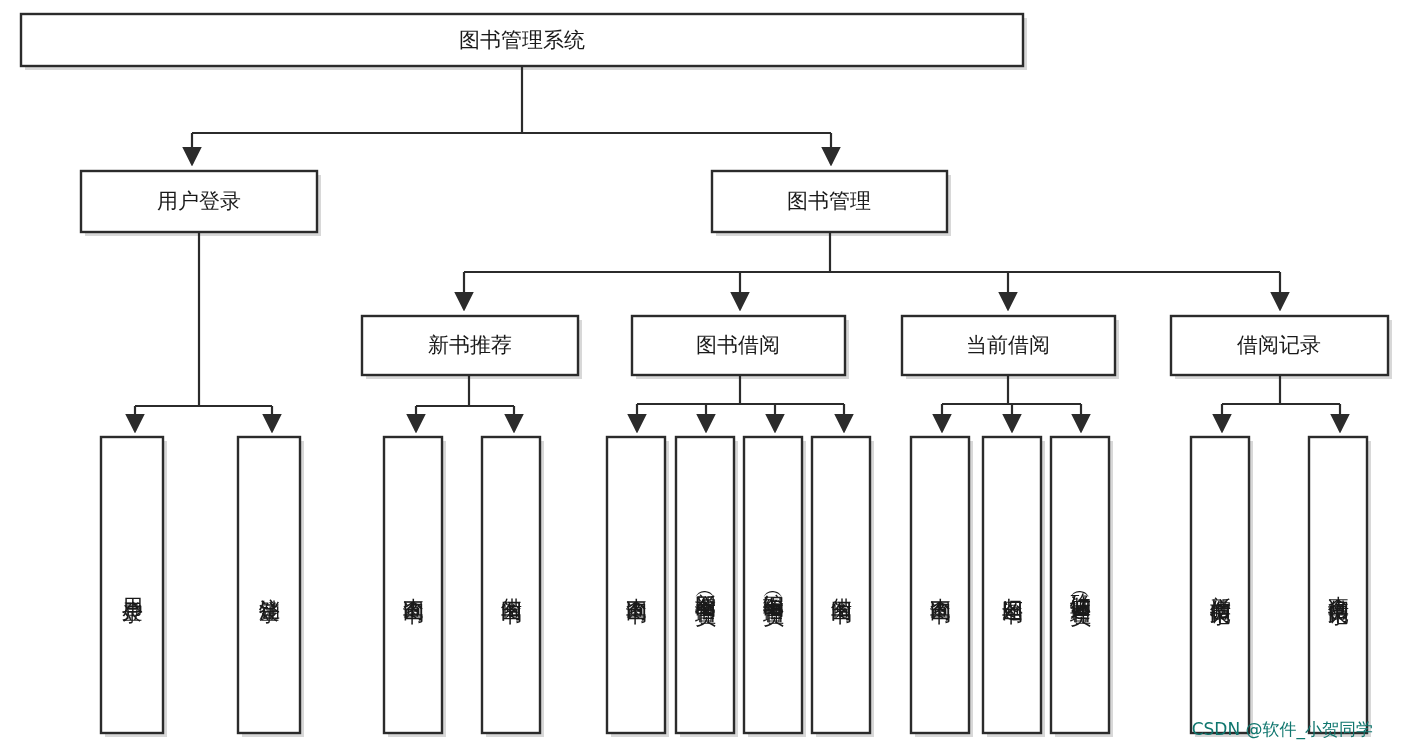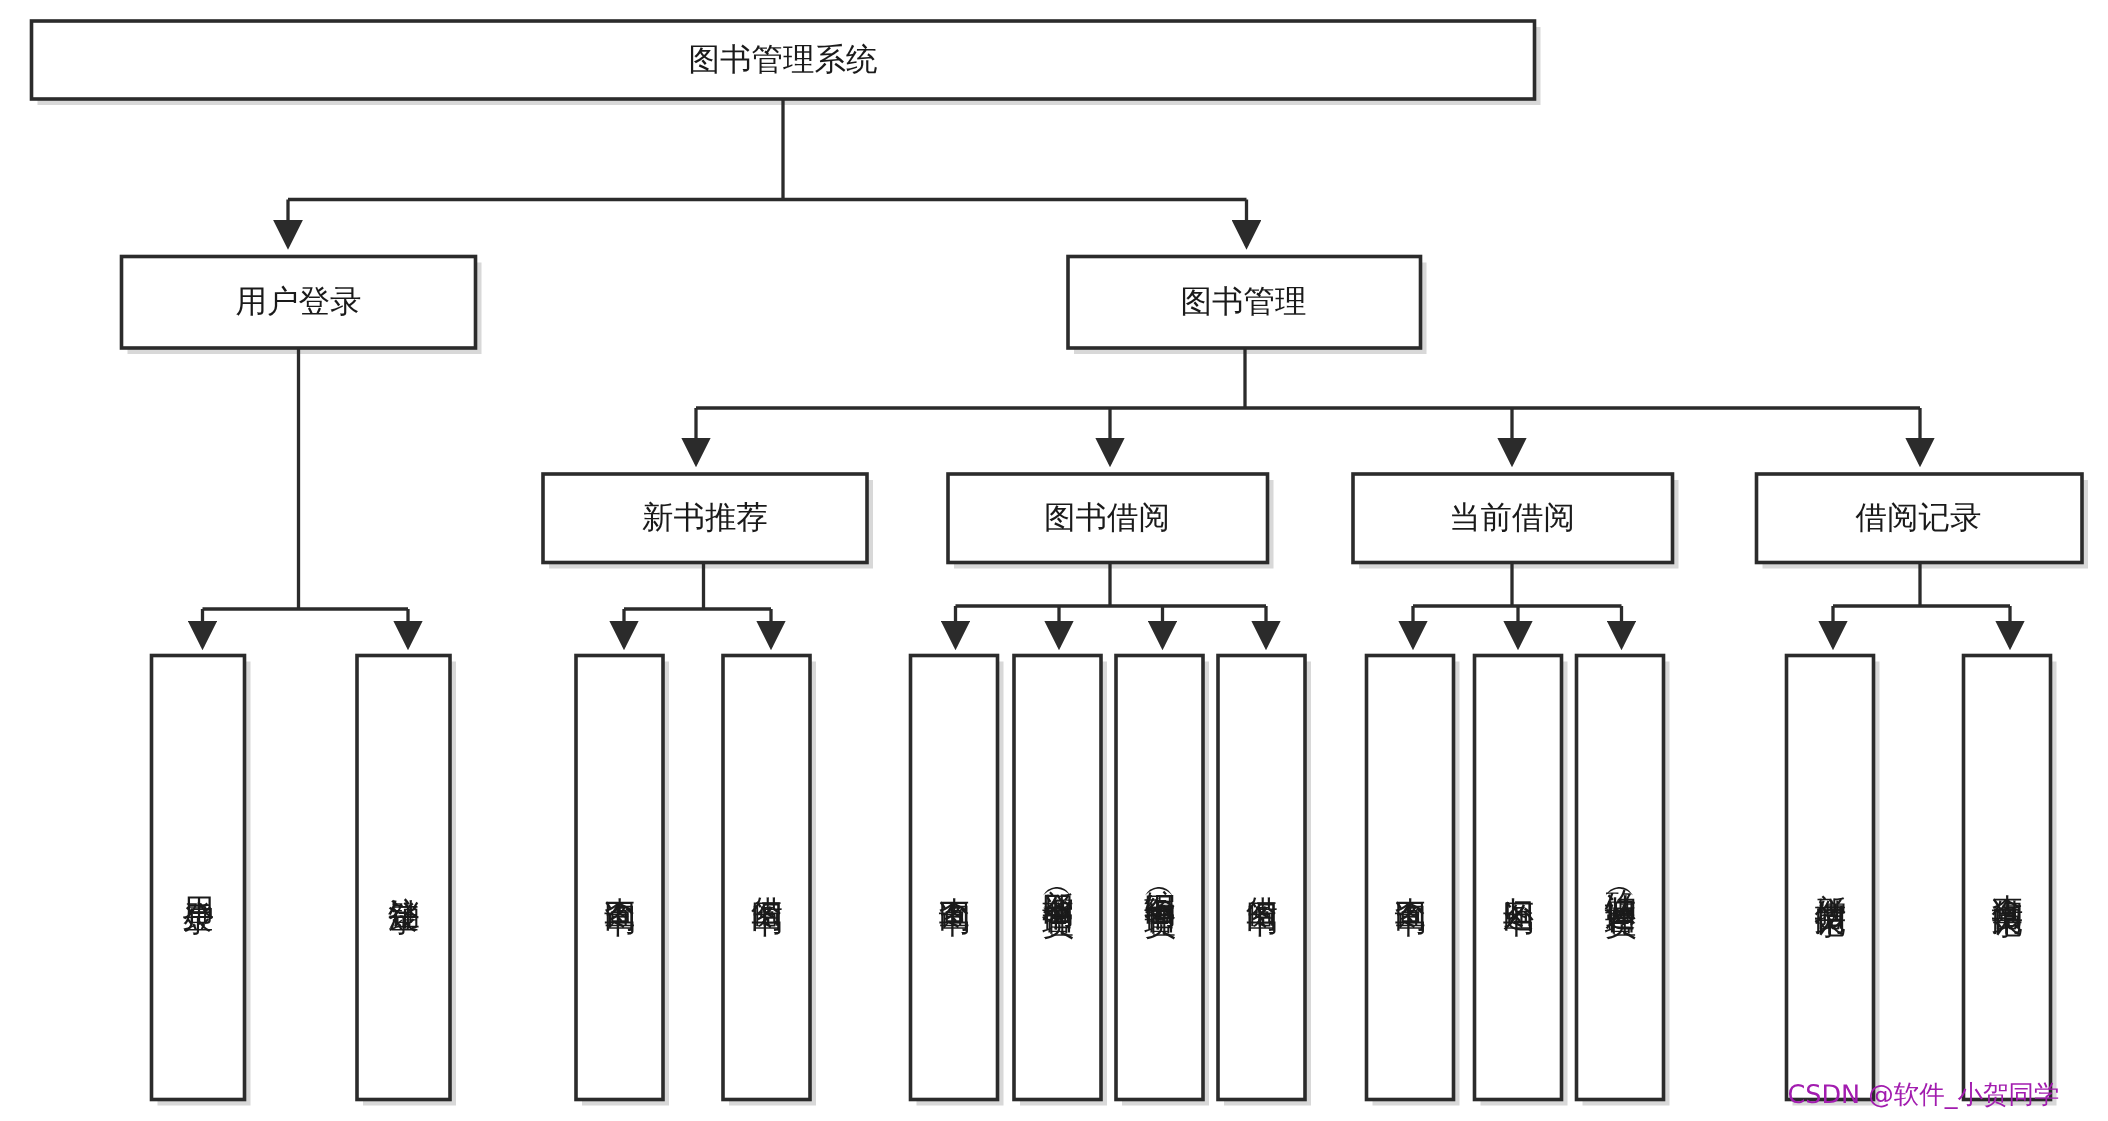--- a/index.html
+++ b/index.html
@@ -65,21 +65,21 @@
     justify-content: center;
     white-space: nowrap;
     pointer-events: none;
   }
   .watermark {
     position: absolute;
     right: 10px;
     bottom: 6px;
     font-family: "DejaVu Sans", "Liberation Sans", sans-serif;
     font-size: 17px;
-    color: #a21caf;
+    color: #0f766e;
     white-space: nowrap;
   }
 </style>
 </head>
 <body>
 
 <div id="diagram-root">
 
   <svg class="diagram-canvas" viewBox="0 0 1405 747">
     <defs>

